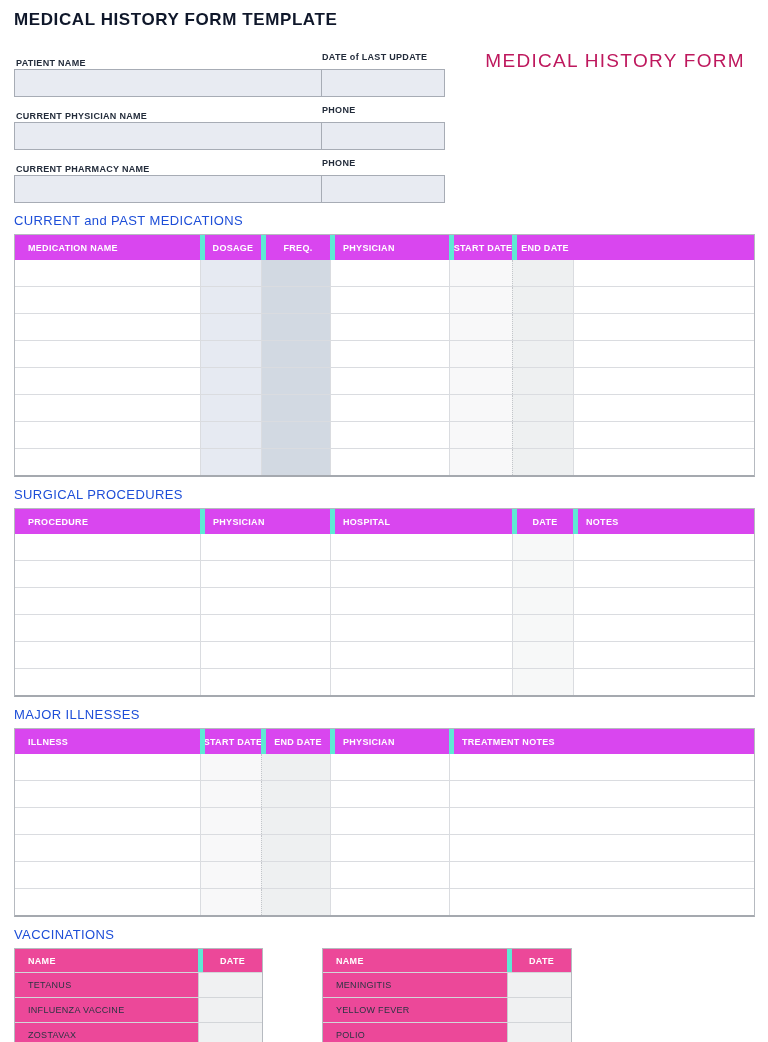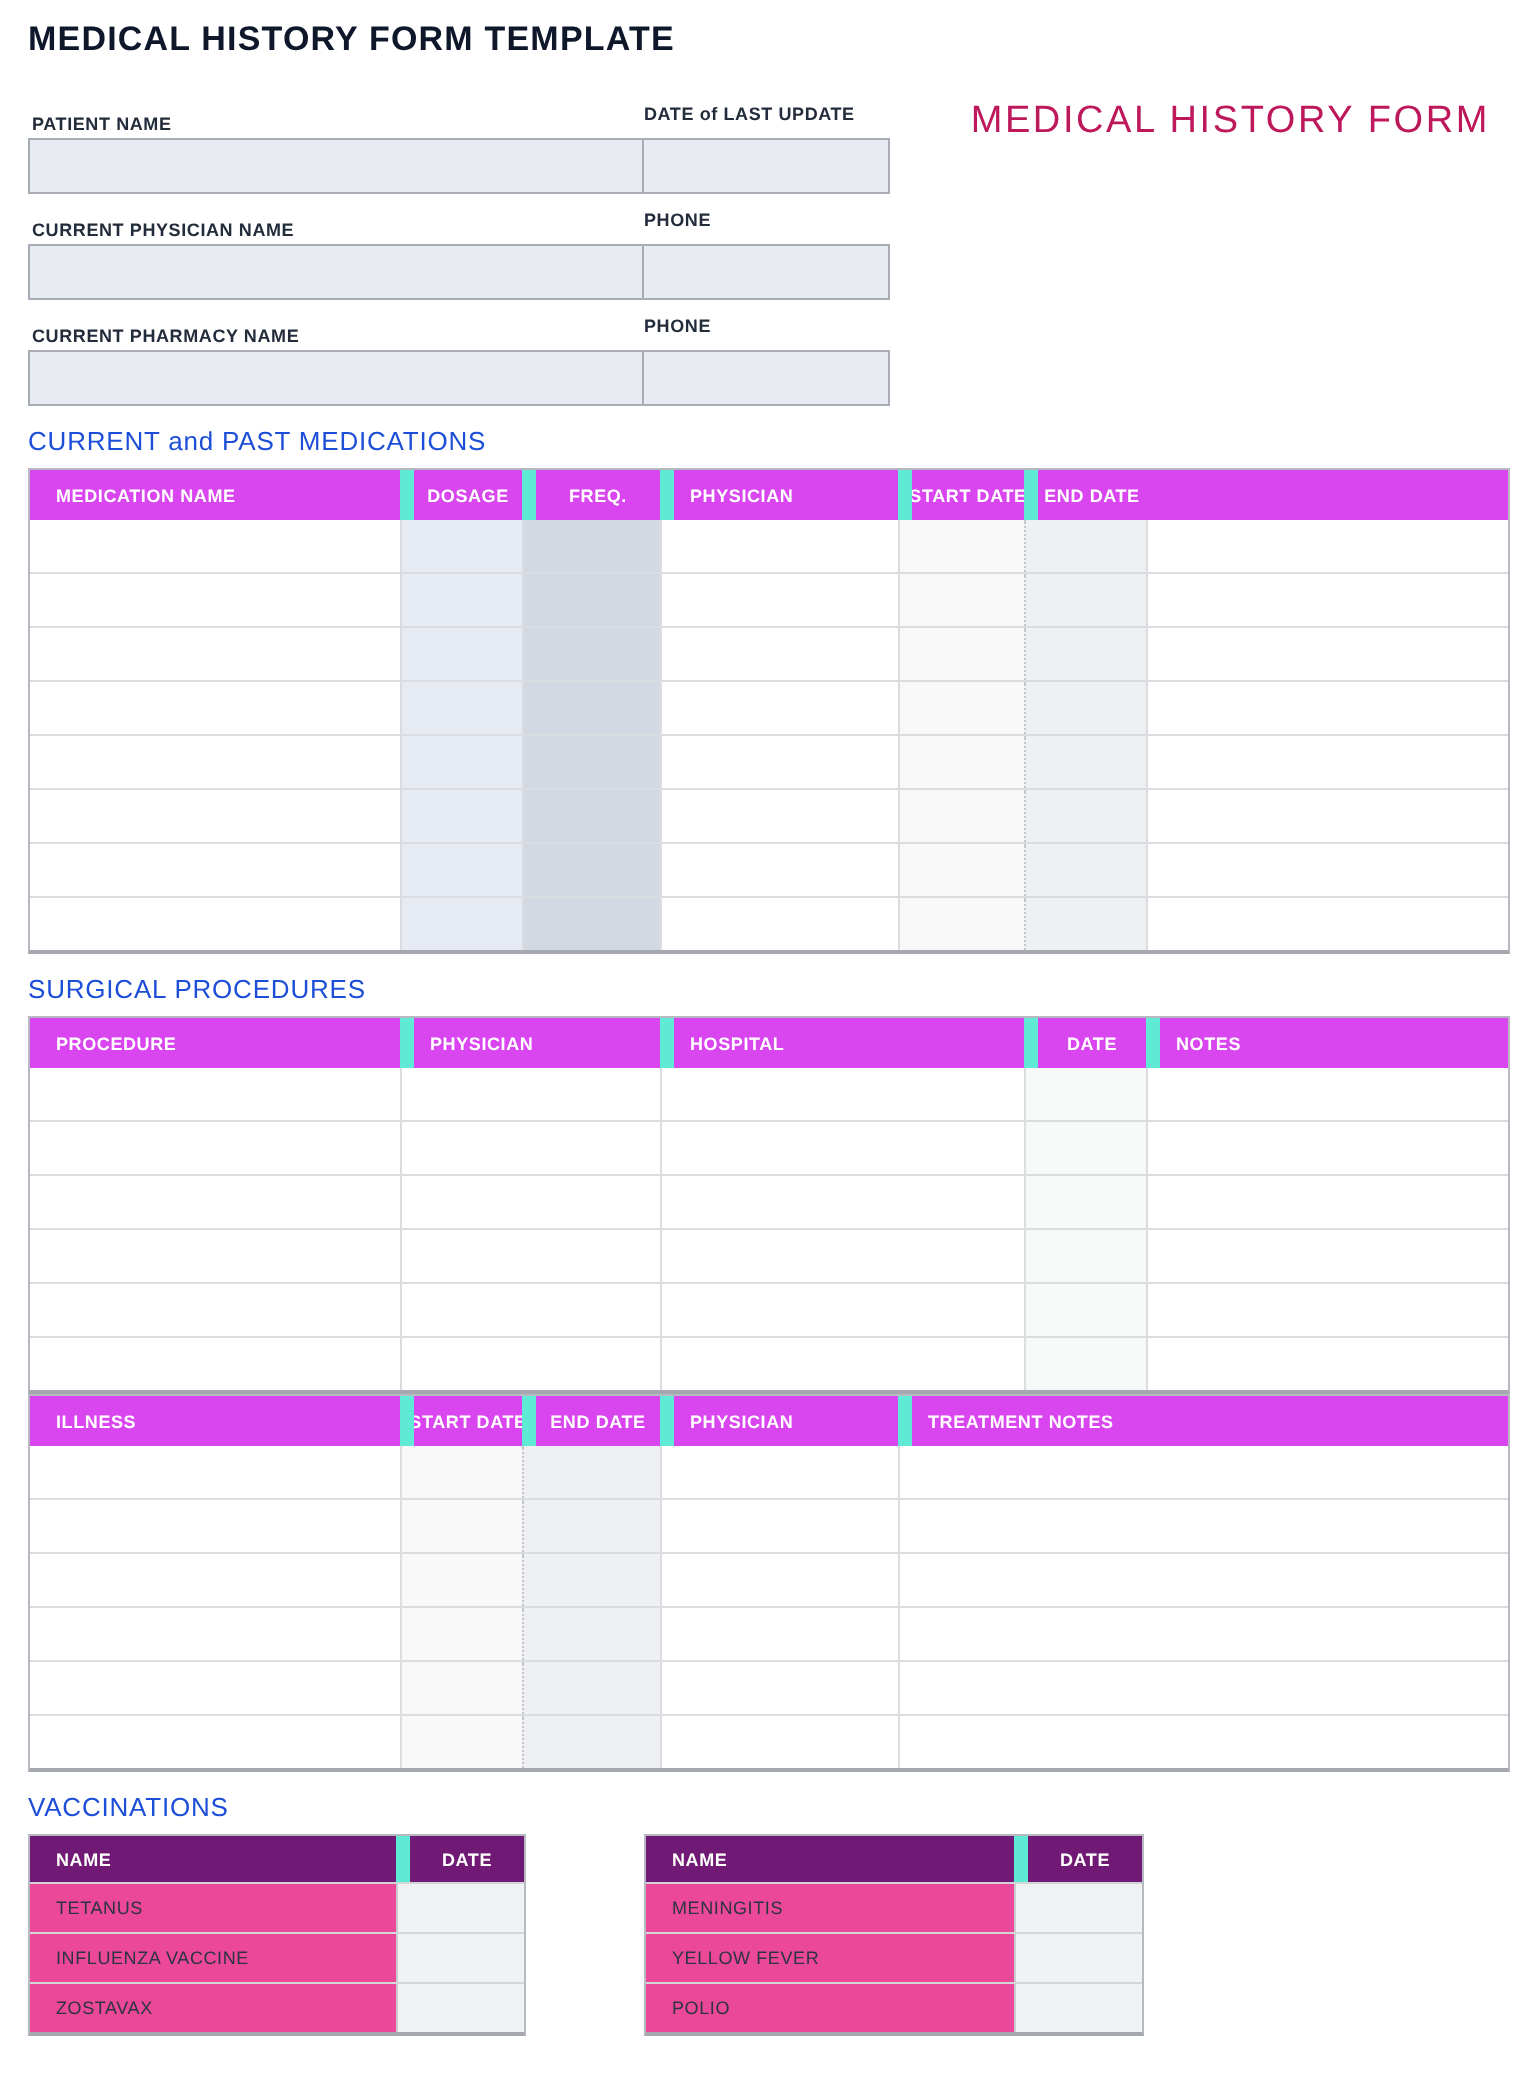--- a/index.html
+++ b/index.html
@@ -35,40 +35,40 @@
 
   
   .tbl { border:1px solid #b6bac0; border-bottom:2px solid #a5a9af; }
   .thead { display:grid; background:#d946ef; height:25px; }
   .th {
     font-size:9px; font-weight:bold; color:#ffffff; letter-spacing:.3px;
     display:flex; align-items:center; padding-left:8px; white-space:nowrap; overflow:hidden;
   }
   .th.first { padding-left:13px; }
   .th.cent { padding-left:0; justify-content:center; }
-  .th:not(:first-child) { border-left:7px solid #5eead4; }
+  .th:not(:first-child) { border-left:5px solid #5eead4; }
   .trow { display:grid; height:26px; background:#ffffff; border-top:1px solid #dadce0; }
   .tbody .trow:first-child { border-top:none; }
   .td:not(:first-child) { border-left:1px solid #dadce0; }
   .td.dotl { border-left:1px dotted #c3c6ca; }
   .bg-dosage { background:#e6eaf2; }
   .bg-freq   { background:#d2d9e2; }
   .bg-start  { background:#f8f8f9; }
   .bg-end    { background:#eef0f1; }
   .bg-date   { background:#f7f8f8; }
 
   .thead.gmeds, .tbody.meds .trow { grid-template-columns:185px 61px 69px 119px 63px 61px auto; }
   .thead.gsurg, .tbody.surg .trow { grid-template-columns:185px 130px 182px 61px auto; }
   .thead.gill,  .tbody.ill  .trow { grid-template-columns:185px 61px 69px 119px auto; }
 
   
   .vacc-wrap { display:flex; align-items:flex-start; }
   .vtable { width:247px; }
   .vtable.right { margin-left:59px; width:248px; }
-  .vhead { display:grid; grid-template-columns:auto 64px; height:23px; background:#701a75; }
+  .vhead { display:grid; grid-template-columns:auto 64px; height:23px; background:#ec4899; }
   .vrow { display:grid; grid-template-columns:auto 64px; height:24px; background:#ec4899; border-top:1px solid #d3d6d9; }
   .vtable .vrow:first-of-type { border-top:none; }
   .vname { font-size:9px; letter-spacing:.3px; color:#2a3442; display:flex; align-items:center; padding-left:13px; }
   .vdate { border-left:1px solid #c9ccd0; background:#f0f1f2; }
 </style>
 </head>
 <body>
 
 <div class="page">
 
@@ -238,20 +238,21 @@
         <div class="trow">
           <div class="td"></div>
           <div class="td"></div>
           <div class="td"></div>
           <div class="td bg-date"></div>
           <div class="td"></div>
         </div>
       </div>
   </div>
 
+  <div class="sec-title">MAJOR ILLNESSES</div>
   <div class="tbl">
     <div class="thead gill">
       <div class="th first">ILLNESS</div>
       <div class="th cent">START DATE</div>
       <div class="th cent">END DATE</div>
       <div class="th">PHYSICIAN</div>
       <div class="th">TREATMENT NOTES</div>
     </div>
     <div class="tbody ill">
         <div class="trow">

